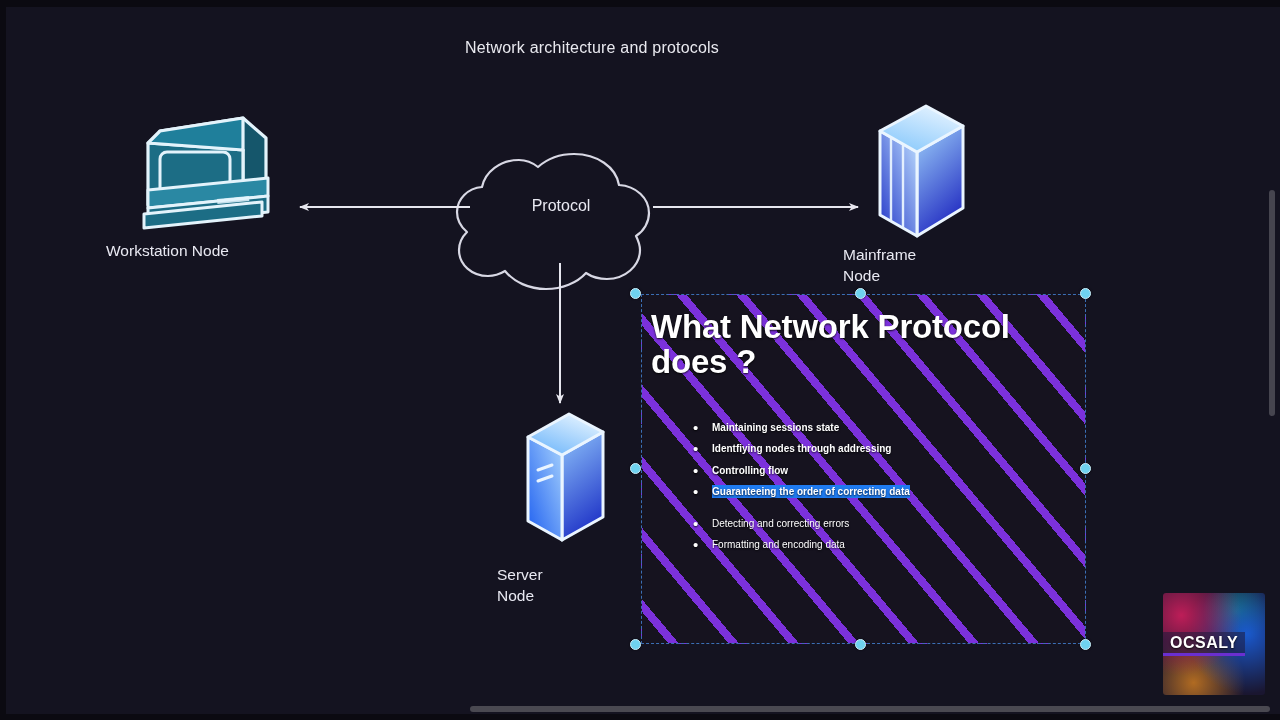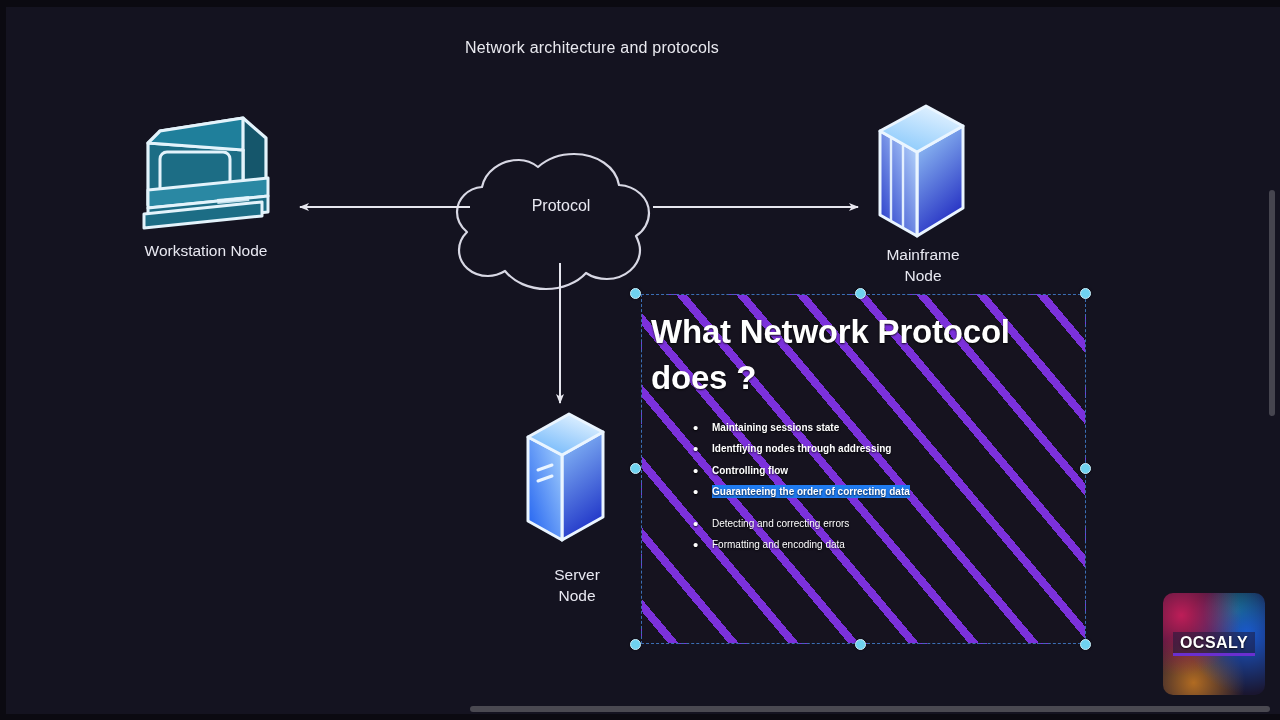--- a/index.html
+++ b/index.html
@@ -38,21 +38,20 @@
     width: 1184px;
     text-align: center;
     font-size: 16px;
     color: #e9e9ef;
     letter-spacing: .2px;
   }
 
   
   .node-label {
     position: absolute;
-    text-align: center;
     color: #e9e9f2;
     font-size: 15.5px;
     line-height: 21px;
     white-space: pre-line;
   }
   .label-workstation { left: 106px; top: 240px; width: 200px; }
   .label-mainframe   { left: 843px; top: 244px; width: 160px; }
   .label-server      { left: 497px; top: 564px; width: 160px; }
 
   .cloud-label {
@@ -92,21 +91,21 @@
     overflow: hidden;
   }
 
   .tb-heading {
     position: absolute;
     left: 9px; top: 14px;
     width: 430px;
     color: #ffffff;
     font-size: 33px;
     font-weight: bold;
-    line-height: 46px;
+    line-height: 35px;
     letter-spacing: -.2px;
     text-shadow: 0 1px 2px rgba(0,0,0,.85);
   }
 
   .tb-list {
     position: absolute;
     left: 46px; top: 122px;
     width: 392px;
     list-style: none;
   }
@@ -174,31 +173,30 @@
     width: 800px; height: 6px;
     border-radius: 3px;
     background: #4a4951;
   }
 
   
   .logo {
     position: absolute;
     left: 1163px; top: 593px;
     width: 102px; height: 102px;
-    border-radius: 10px;
+    border-radius: 3px;
     overflow: hidden;
     background:
       radial-gradient(circle at 18% 22%, rgba(198,30,90,.95) 0%, rgba(198,30,90,0) 52%),
       radial-gradient(circle at 82% 40%, rgba(26,92,214,.95) 0%, rgba(26,92,214,0) 58%),
       radial-gradient(circle at 30% 88%, rgba(214,128,30,.8) 0%, rgba(214,128,30,0) 45%),
       radial-gradient(circle at 72% 18%, rgba(20,160,90,.7) 0%, rgba(20,160,90,0) 30%),
       #1a1630;
     display: flex;
     align-items: center;
-    justify-content: center;
   }
   .logo-badge {
     font-size: 16px;
     font-weight: bold;
     letter-spacing: .5px;
     color: #ffffff;
     background: rgba(30,26,60,.55);
     border-bottom: 3px solid #6a2fd0;
     padding: 2px 7px 1px 7px;
     text-shadow: 0 1px 2px rgba(0,0,0,.8);

